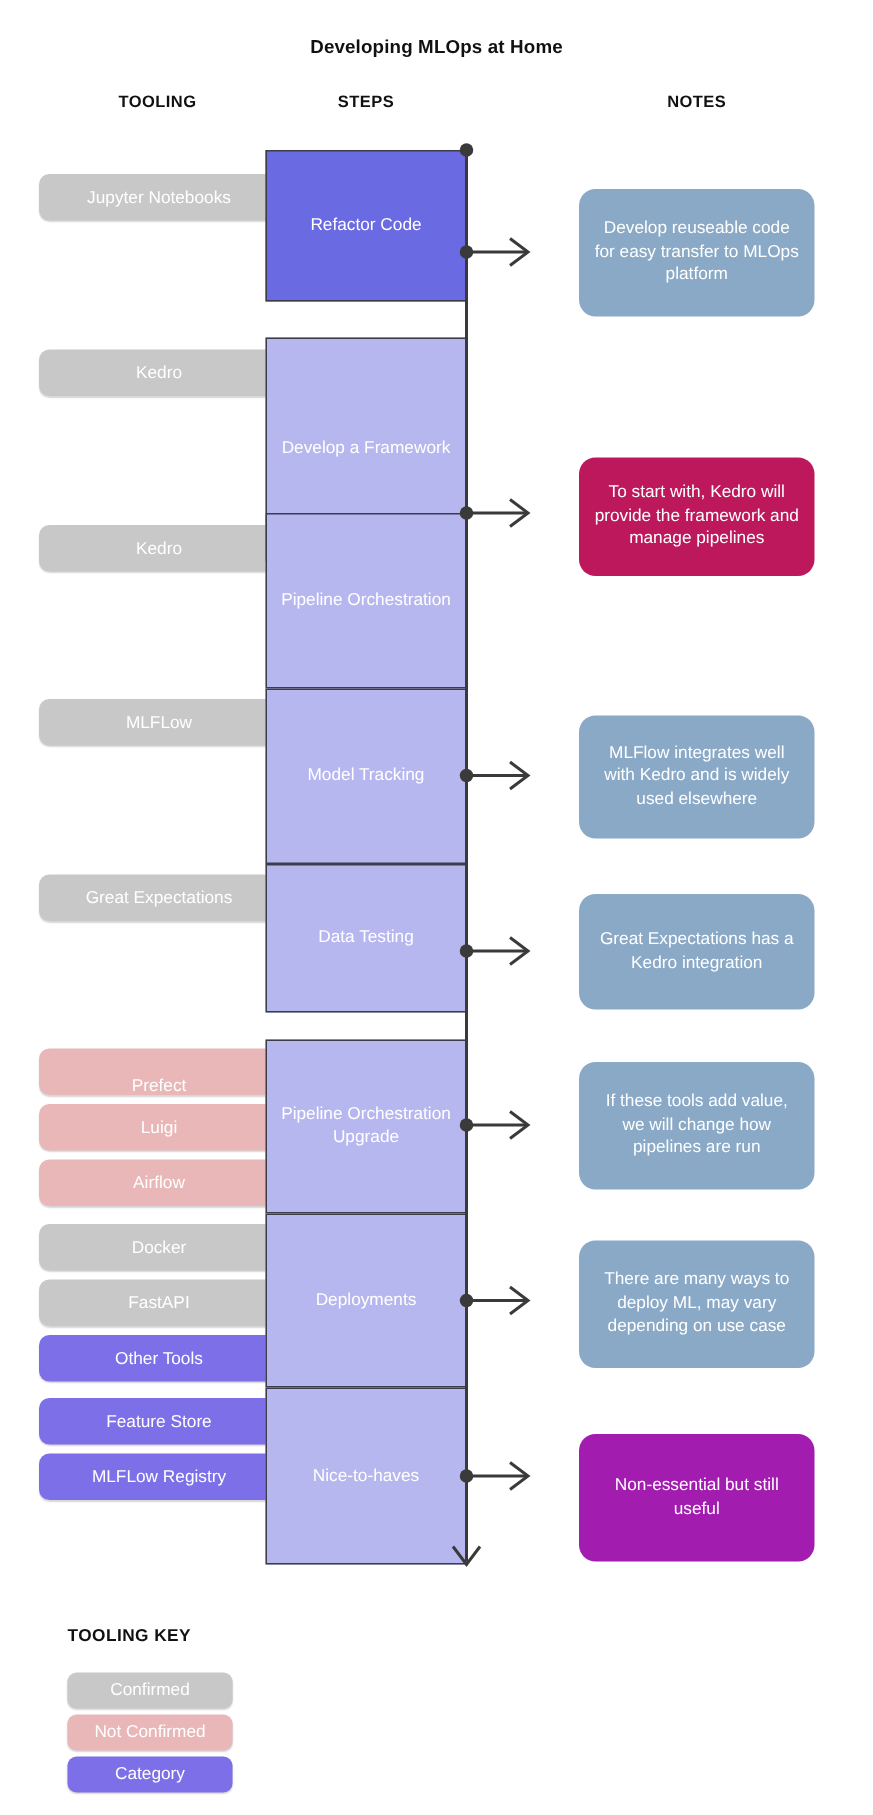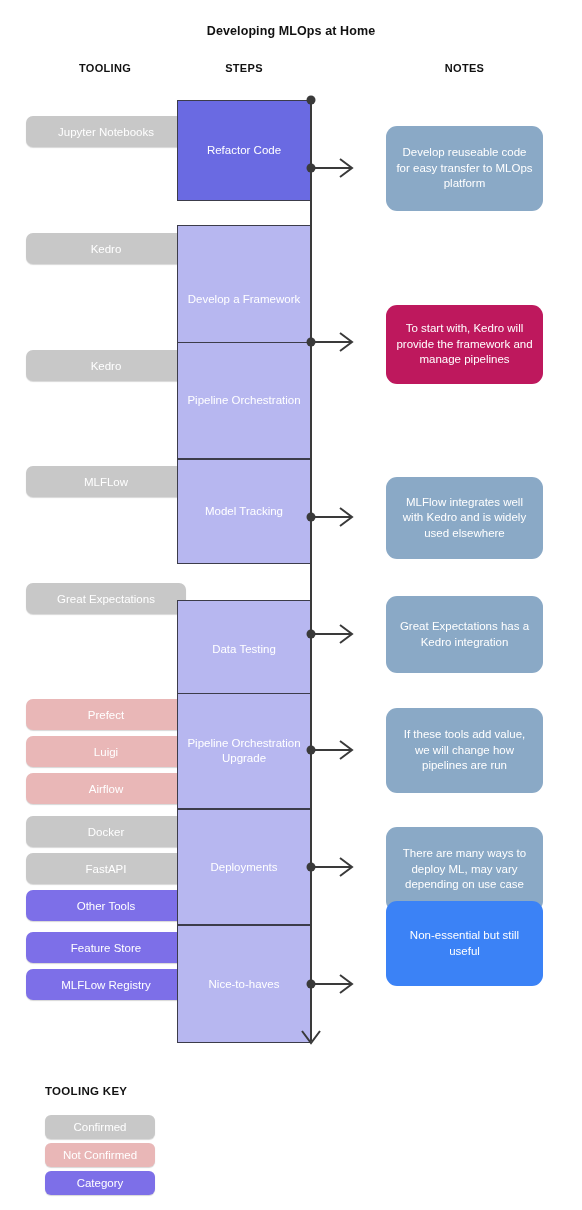--- a/index.html
+++ b/index.html
@@ -106,21 +106,21 @@
       </div>
       <div class="pill confirmed" style="top: 350px;">
         <span>Kedro</span>
       </div>
       <div class="pill confirmed" style="top: 466px;">
         <span>MLFLow</span>
       </div>
       <div class="pill confirmed" style="top: 583px;">
         <span>Great Expectations</span>
       </div>
-      <div class="pill notconfirmed" style="top: 699px;">
+      <div class="pill notconfirmed" style="top: 699px; align-items: flex-end;">
         <span>Prefect</span>
       </div>
       <div class="pill notconfirmed" style="top: 736px;">
         <span>Luigi</span>
       </div>
       <div class="pill notconfirmed" style="top: 773px;">
         <span>Airflow</span>
       </div>
       <div class="pill confirmed" style="top: 816px;">
         <span>Docker</span>
@@ -142,24 +142,24 @@
   <div class="steps-col" id="steps-layer">
       <div class="step" style="top: 0px; height: 101px; background: rgb(106, 106, 226); border-color: rgb(60, 60, 74);">
         <span>Refactor Code</span>
       </div>
       <div class="step" style="top: 125px; height: 149px; background: rgb(183, 183, 240); border-color: rgb(60, 60, 74);">
         <span>Develop a Framework</span>
       </div>
       <div class="step" style="top: 242px; height: 117px; background: rgb(183, 183, 240); border-color: rgb(60, 60, 74);">
         <span>Pipeline Orchestration</span>
       </div>
-      <div class="step" style="top: 359px; height: 105px; background: rgb(183, 183, 240); border-color: rgb(60, 60, 74); align-items: center;">
+      <div class="step" style="top: 359px; height: 117px; background: rgb(183, 183, 240); border-color: rgb(60, 60, 74); align-items: center;">
         <span>Model Tracking</span>
       </div>
-      <div class="step" style="top: 500px; height: 99px; background: rgb(183, 183, 240); border-color: rgb(60, 60, 74);">
+      <div class="step" style="top: 476px; height: 99px; background: rgb(183, 183, 240); border-color: rgb(60, 60, 74);">
         <span>Data Testing</span>
       </div>
       <div class="step" style="top: 593px; height: 116px; background: rgb(183, 183, 240); border-color: rgb(60, 60, 74);">
         <span>Pipeline Orchestration Upgrade</span>
       </div>
       <div class="step" style="top: 709px; height: 116px; background: rgb(183, 183, 240); border-color: rgb(60, 60, 74);">
         <span>Deployments</span>
       </div>
       <div class="step" style="top: 825px; height: 118px; background: rgb(183, 183, 240); border-color: rgb(60, 60, 74);">
         <span>Nice-to-haves</span>
@@ -178,21 +178,21 @@
       </div>
       <div class="note" style="top: 596px; height: 77px; background: rgb(138, 169, 198);">
         <span>Great Expectations has a Kedro integration</span>
       </div>
       <div class="note" style="top: 708px; height: 85px; background: rgb(138, 169, 198);">
         <span>If these tools add value, we will change how pipelines are run</span>
       </div>
       <div class="note" style="top: 827px; height: 85px; background: rgb(138, 169, 198);">
         <span>There are many ways to deploy ML, may vary depending on use case</span>
       </div>
-      <div class="note" style="top: 901px; height: 85px; background: #3b82f6; align-items: center;">
+      <div class="note" style="top: 956px; height: 85px; background: #a21caf; align-items: center;">
         <span>Non-essential but still useful</span>
       </div>
     </div>
 
   <svg class="conn" id="conn-layer" viewBox="0 0 582 1210" xmlns="http://www.w3.org/2000/svg">
       <line x1="311" y1="100" x2="311" y2="1041" stroke="#3a3a3a" stroke-width="2"></line>
       <circle cx="311" cy="100" r="4.5" fill="#3a3a3a"></circle>
       <path d="M 302 1031 L 311 1043 L 320 1031" fill="none" stroke="#3a3a3a" stroke-width="2"></path>
       <line x1="311" y1="168" x2="352" y2="168" stroke="#3a3a3a" stroke-width="2"></line>
       <circle cx="311" cy="168" r="4.5" fill="#3a3a3a"></circle>

